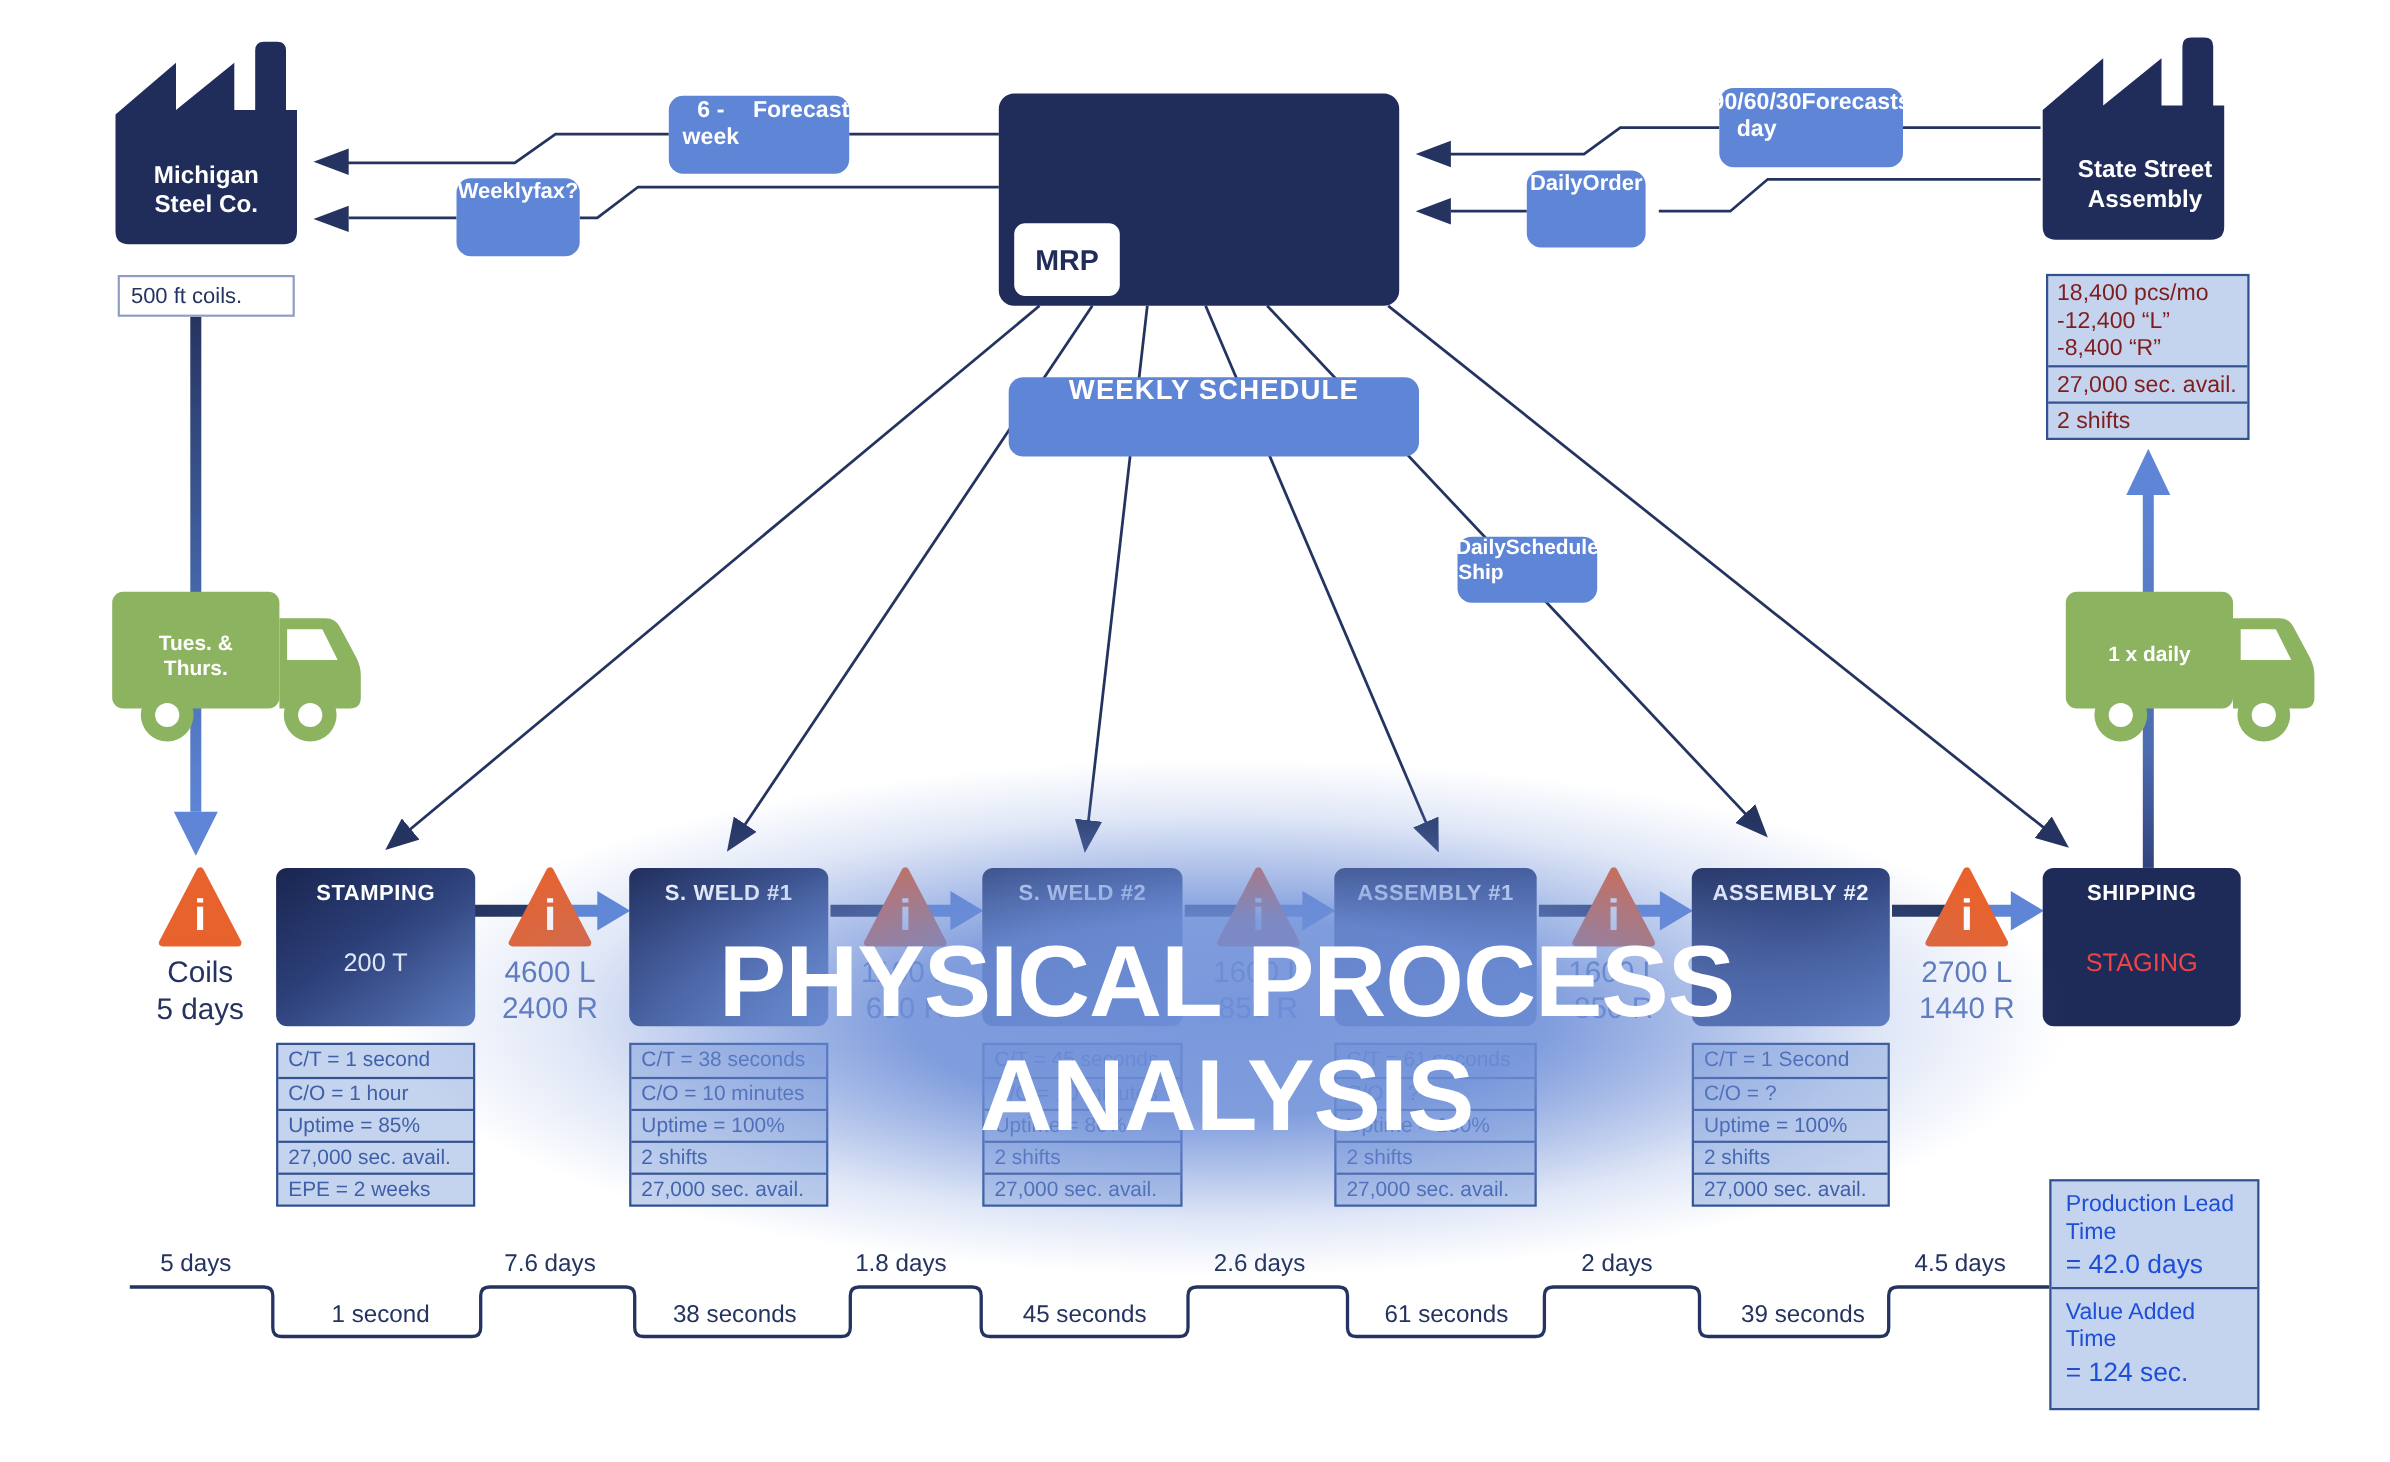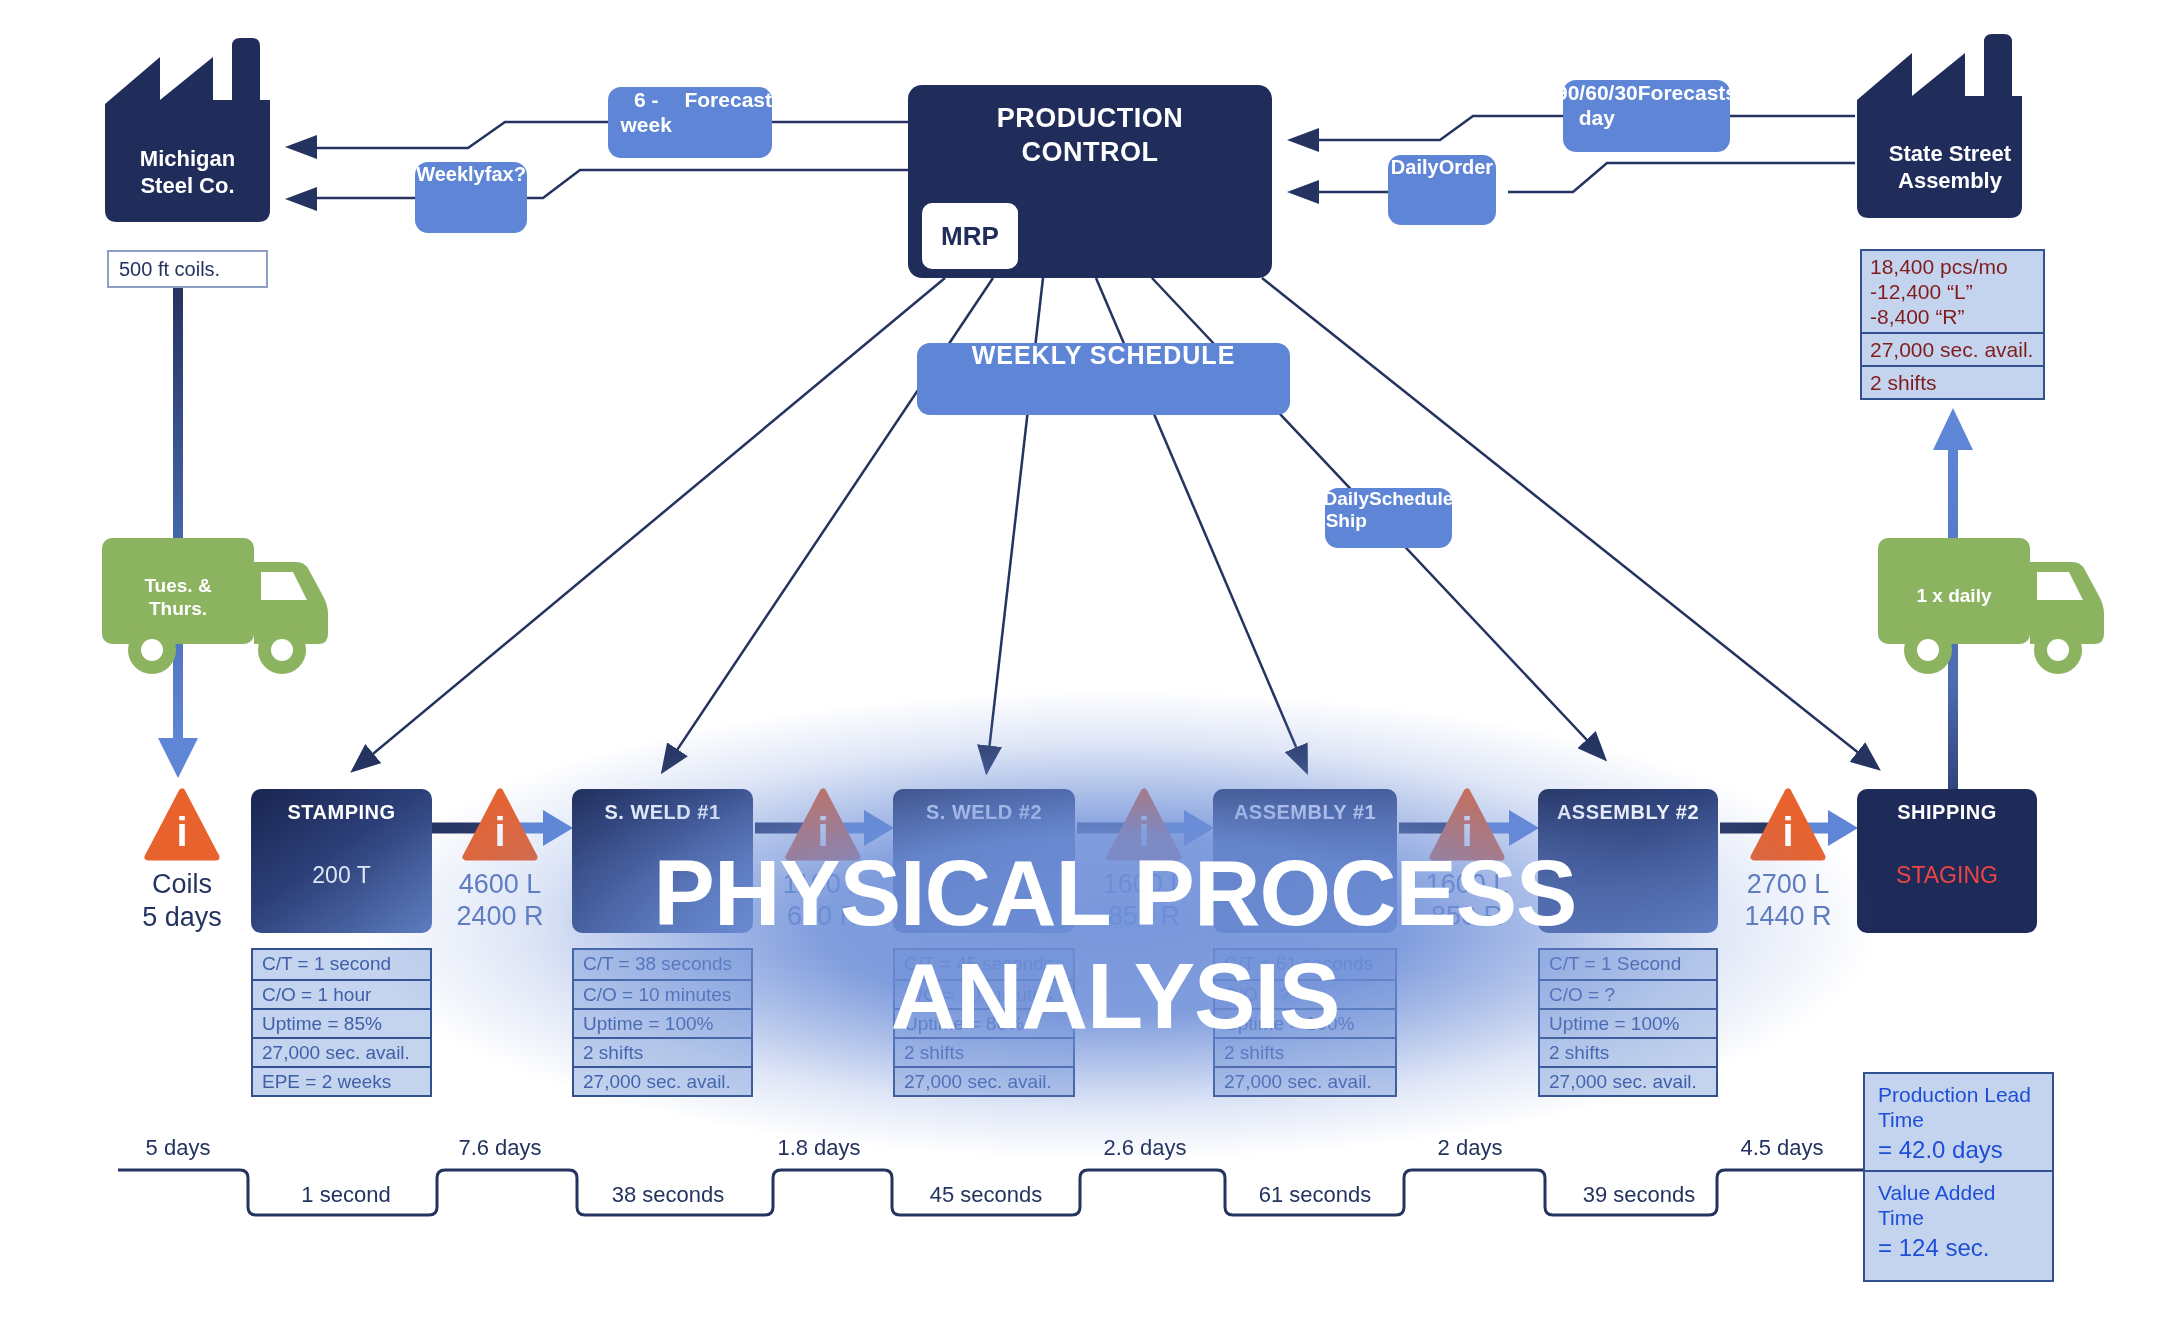--- a/index.html
+++ b/index.html
@@ -167,24 +167,20 @@
     <div class="cdrow">
       <div>18,400 pcs/mo</div>
       <div>-12,400 “L”</div>
       <div>-8,400 “R”</div>
     </div>
     <div class="cdrow">27,000 sec. avail.</div>
     <div class="cdrow">2 shifts</div>
   </div>
 
   <div class="abs lyr1 pcbox" style="left:908px;top:85px;width:364px;height:193px">
-    <div class="pctitle">
-      <div>PRODUCTION</div>
-      <div>CONTROL</div>
-    </div>
     <div class="mrp">MRP</div>
   </div>
 
   <div class="abs lyr1 bluebox" style="left:608px;top:87px;width:164px;height:71px;font-size:21px">
     <div>6 - week</div>
     <div>Forecast</div>
   </div>
   <div class="abs lyr1 bluebox" style="left:415px;top:162px;width:112px;height:71px">
     <div>Weekly</div>
     <div>fax?</div>

